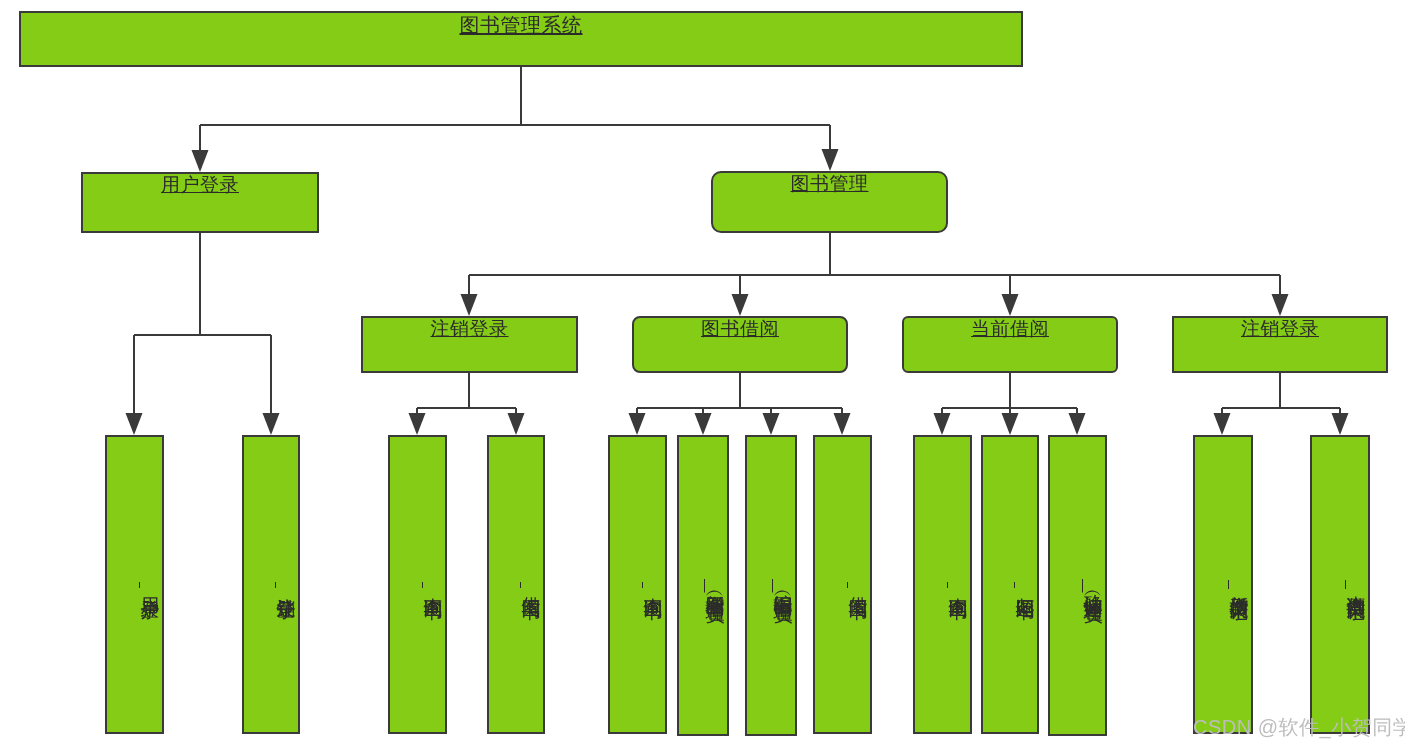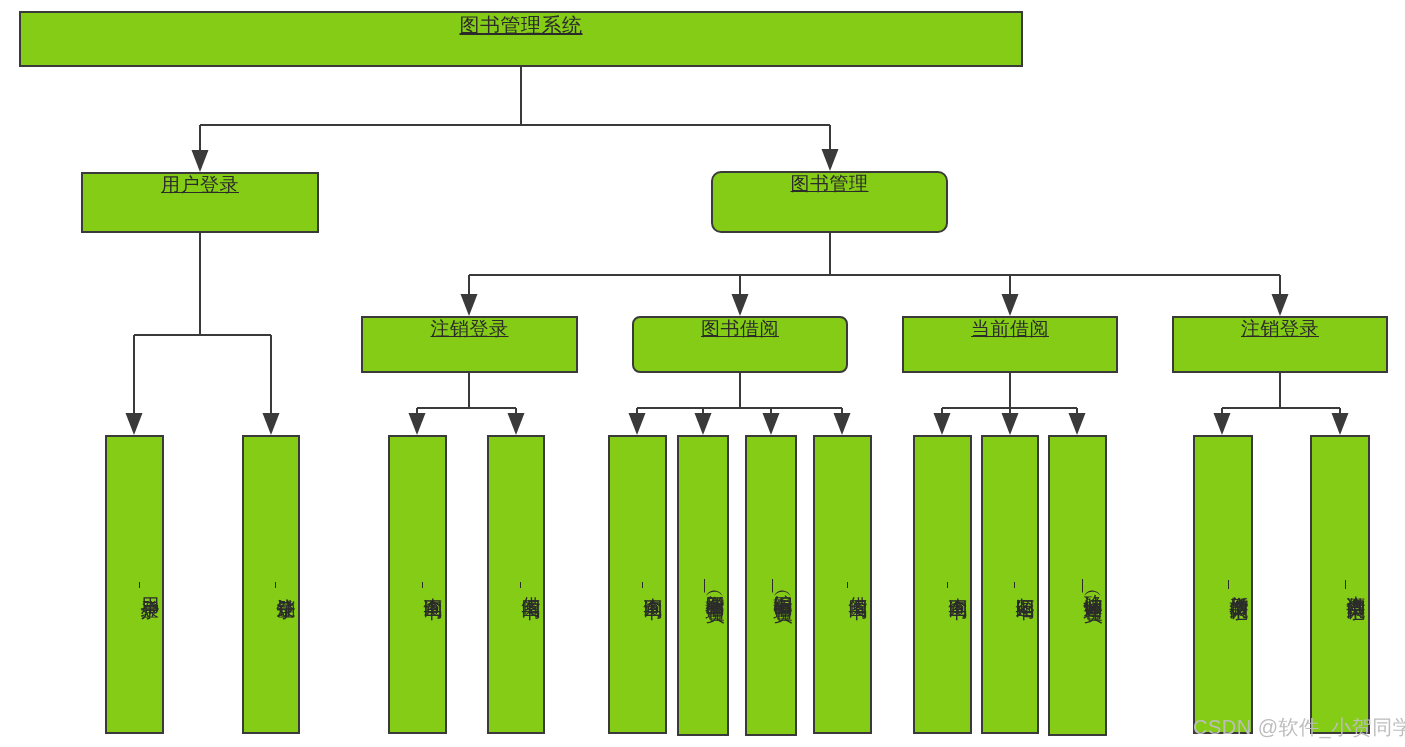--- a/index.html
+++ b/index.html
@@ -139,21 +139,21 @@
       </div>
       <div class="node-box horizontal" style="left: 711px; top: 171px; width: 237px; height: 62px; border-color: rgb(58, 58, 58); color: rgb(43, 43, 43); border-radius: 10px;">
         <span class="node-label">图书管理</span>
       </div>
       <div class="node-box horizontal" style="left: 361px; top: 316px; width: 217px; height: 57px; border-color: rgb(58, 58, 58); color: rgb(43, 43, 43);">
         <span class="node-label">注销登录</span>
       </div>
       <div class="node-box horizontal" style="left: 632px; top: 316px; width: 216px; height: 57px; border-color: rgb(58, 58, 58); color: rgb(43, 43, 43); border-radius: 8px;">
         <span class="node-label">图书借阅</span>
       </div>
-      <div class="node-box horizontal" style="left: 902px; top: 316px; width: 216px; height: 57px; border-color: rgb(58, 58, 58); color: rgb(43, 43, 43);">
+      <div class="node-box horizontal" style="left: 902px; top: 316px; width: 216px; height: 57px; border-color: rgb(58, 58, 58); color: rgb(43, 43, 43); border-radius: 6px;">
         <span class="node-label">当前借阅</span>
       </div>
       <div class="node-box horizontal" style="left: 1172px; top: 316px; width: 216px; height: 57px; border-color: rgb(58, 58, 58); color: rgb(43, 43, 43);">
         <span class="node-label">注销登录</span>
       </div>
       <div class="node-box vertical" style="left: 105px; top: 435px; width: 59px; height: 299px; border-color: rgb(58, 58, 58); color: rgb(43, 43, 43);">
         <span class="node-label">用户登录</span>
       </div>
       <div class="node-box vertical" style="left: 242px; top: 435px; width: 58px; height: 299px; border-color: rgb(58, 58, 58); color: rgb(43, 43, 43);">
         <span class="node-label">注销登录</span>

